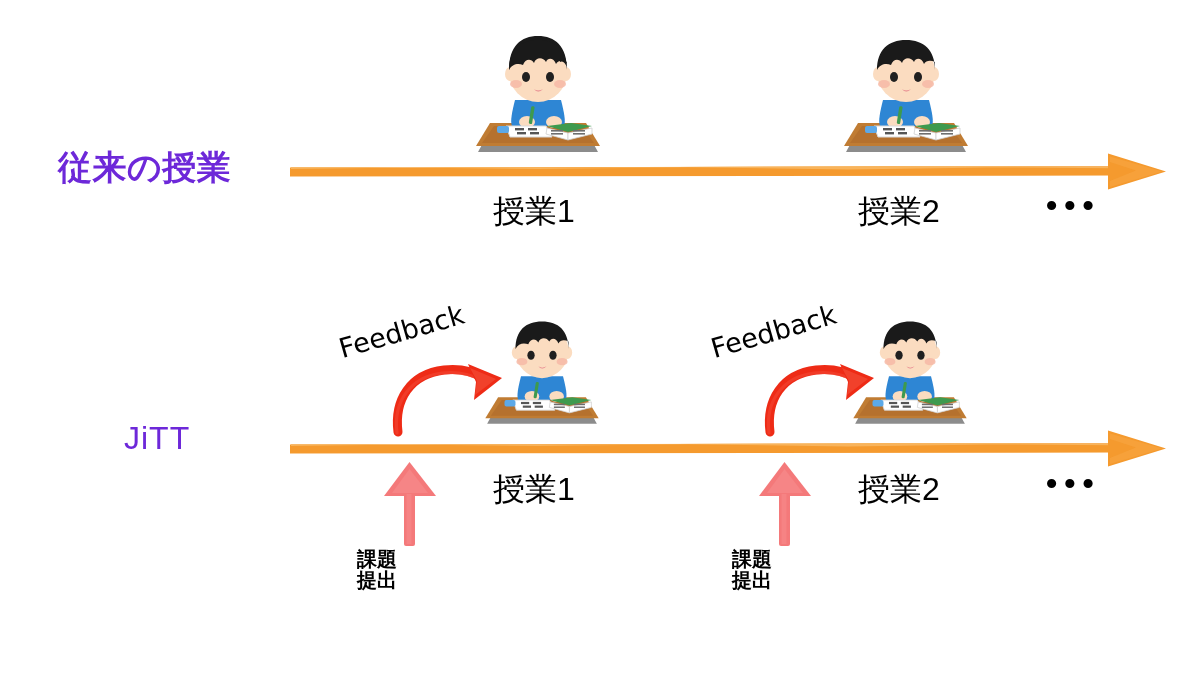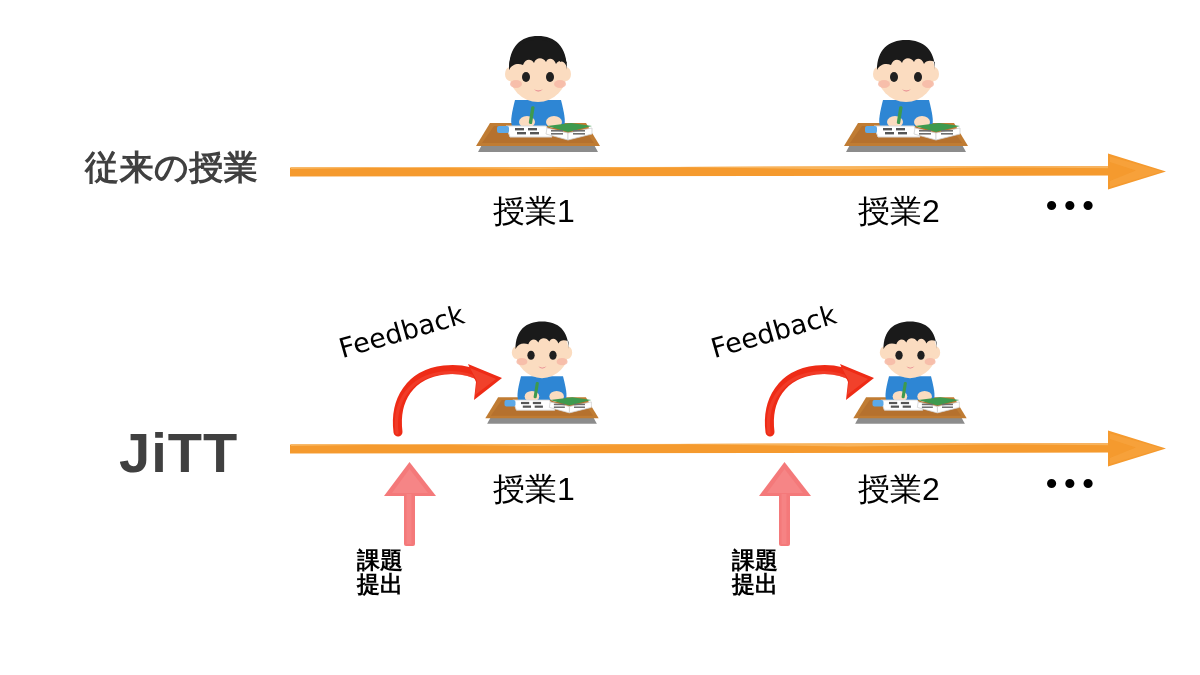--- a/index.html
+++ b/index.html
@@ -13,35 +13,34 @@
   #canvas {
     position: relative;
     width: 1200px;
     height: 675px;
     background: #ffffff;
     overflow: hidden;
   }
   .row-label {
     position: absolute;
     font-weight: 700;
-    color: #404040;
+    color: #6d28d9;
     white-space: nowrap;
     letter-spacing: 0.5px;
-    margin-left: 27px;
   }
   #label-traditional {
     left: 58px;
     top: 145px;
     font-size: 34px;
   }
   #label-jitt {
-    left: 92px;
+    left: 124px;
     top: 420px;
-    font-size: 56px;
-    font-weight: 700;
+    font-size: 32px;
+    font-weight: 400;
     letter-spacing: 1px;
   }
   .timeline {
     position: absolute;
     left: 288px;
     width: 880px;
     height: 40px;
   }
   #timeline-traditional { top: 151px; }
   #timeline-jitt { top: 428px; }
@@ -107,21 +106,21 @@
     position: absolute;
     width: 64px;
     height: 90px;
   }
   #submit-arrow-1 { left: 378px; top: 458px; }
   #submit-arrow-2 { left: 753px; top: 458px; }
   .submit-arrow svg { display: block; }
 
   .submit-label {
     position: absolute;
-    font-size: 23px;
+    font-size: 20px;
     font-weight: 700;
     color: #000000;
     line-height: 1.03;
     text-align: center;
     white-space: nowrap;
   }
   #submit-label-1 { left: 357px; top: 549px; }
   #submit-label-2 { left: 732px; top: 549px; }
   .submit-label .ln { display: block; }
 </style>

